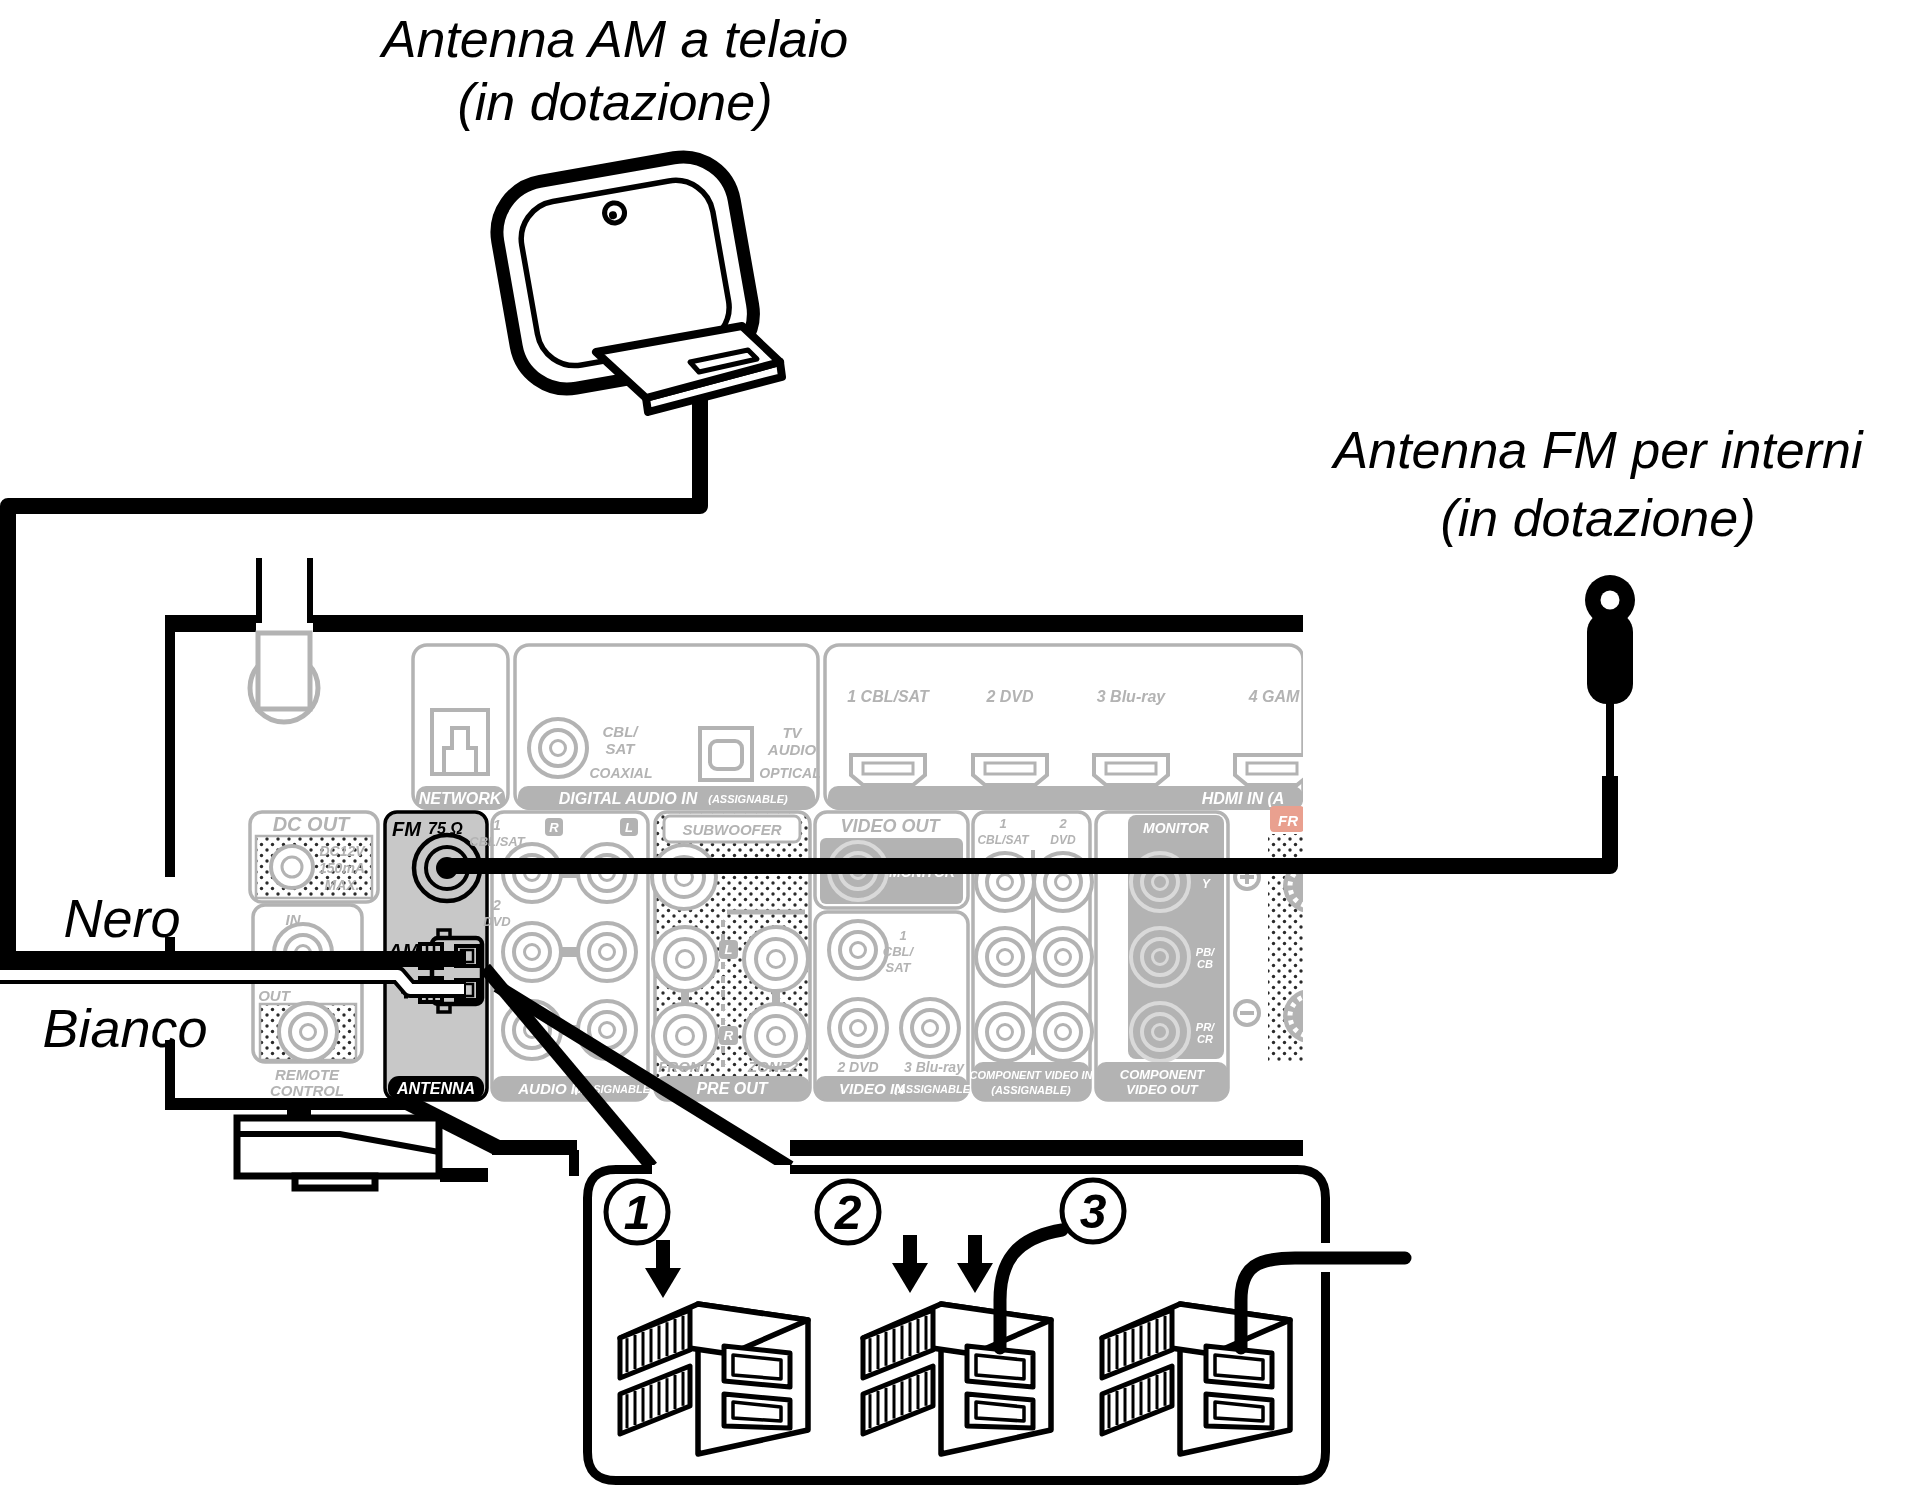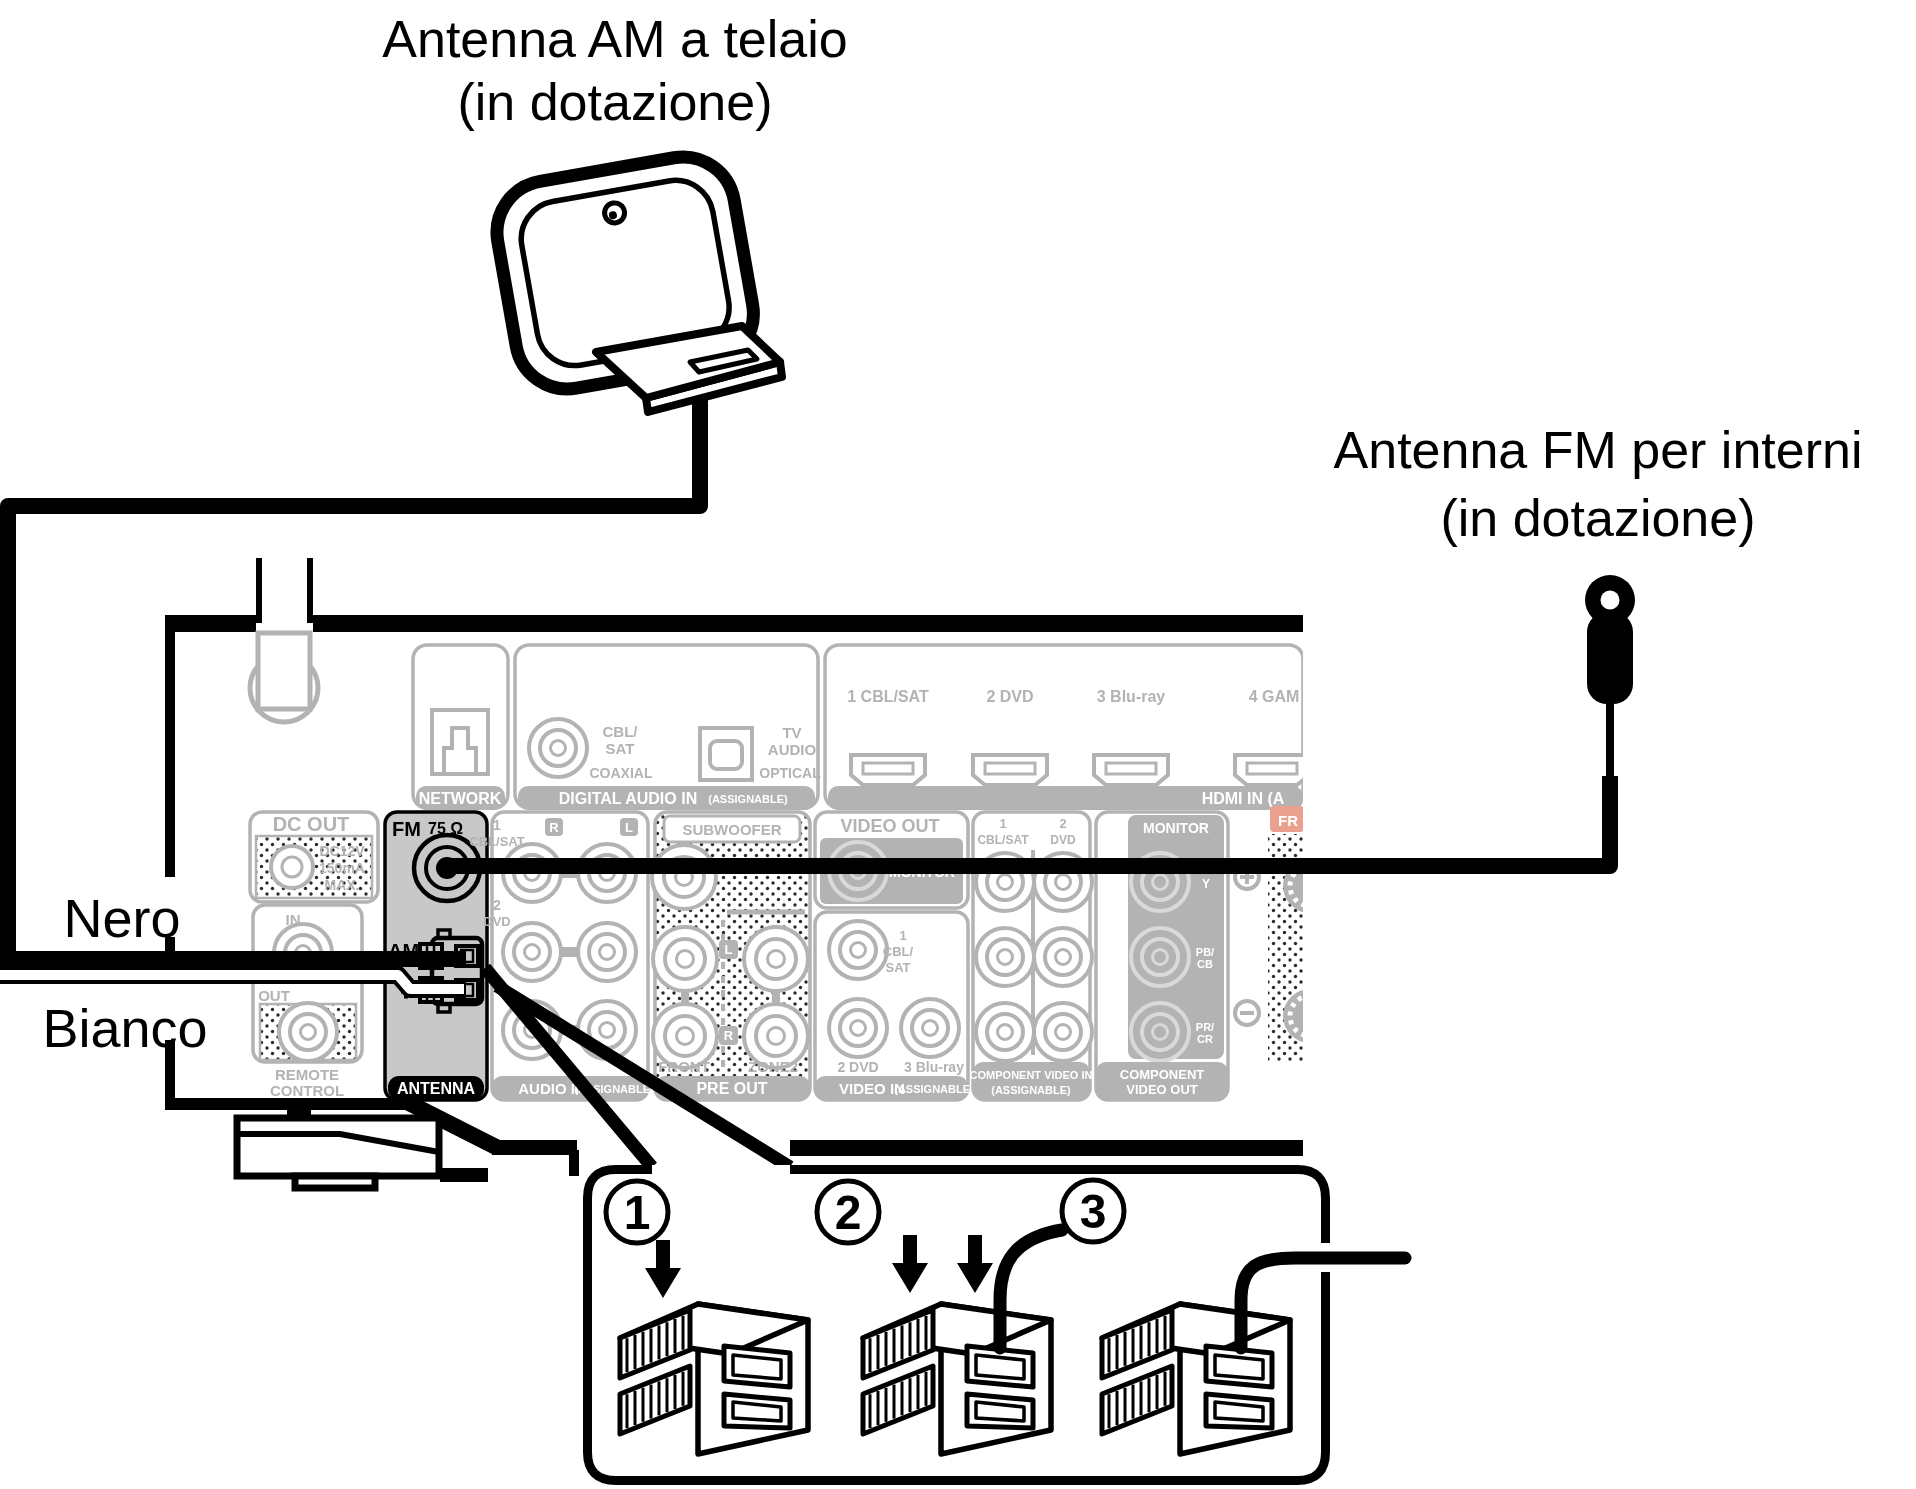--- a/index.html
+++ b/index.html
@@ -1,16 +1,16 @@
 <!DOCTYPE html>
 <html><head>
 <meta charset="utf-8">
 <style>
   html,body{margin:0;padding:0;background:#fff;}
-  .stage{width:1916px;height:1489px;position:relative;font-family:"Liberation Sans",sans-serif;}
+  .stage{width:1916px;height:1489px;position:relative;font-family:"Liberation Sans",sans-serif;font-style:italic;}
   svg{display:block;}
   text{font-family:"Liberation Sans",sans-serif;}
   .ttl{font-size:52px;fill:#000;text-anchor:middle;}
   .side{font-size:54px;fill:#000;text-anchor:middle;}
   .gb{fill:#b3b3b3;font-weight:bold;text-anchor:middle;}
   .wb{fill:#ffffff;font-weight:bold;text-anchor:middle;}
   .kb{fill:#000000;font-weight:bold;}
   .fs11{font-size:11px}.fs12{font-size:12px}.fs13{font-size:13px}.fs14{font-size:14px}
   .fs15{font-size:15px}.fs16{font-size:16px}.fs18{font-size:18px}
   .fs20{font-size:20px}.fs48{font-size:48px;font-weight:bold}

